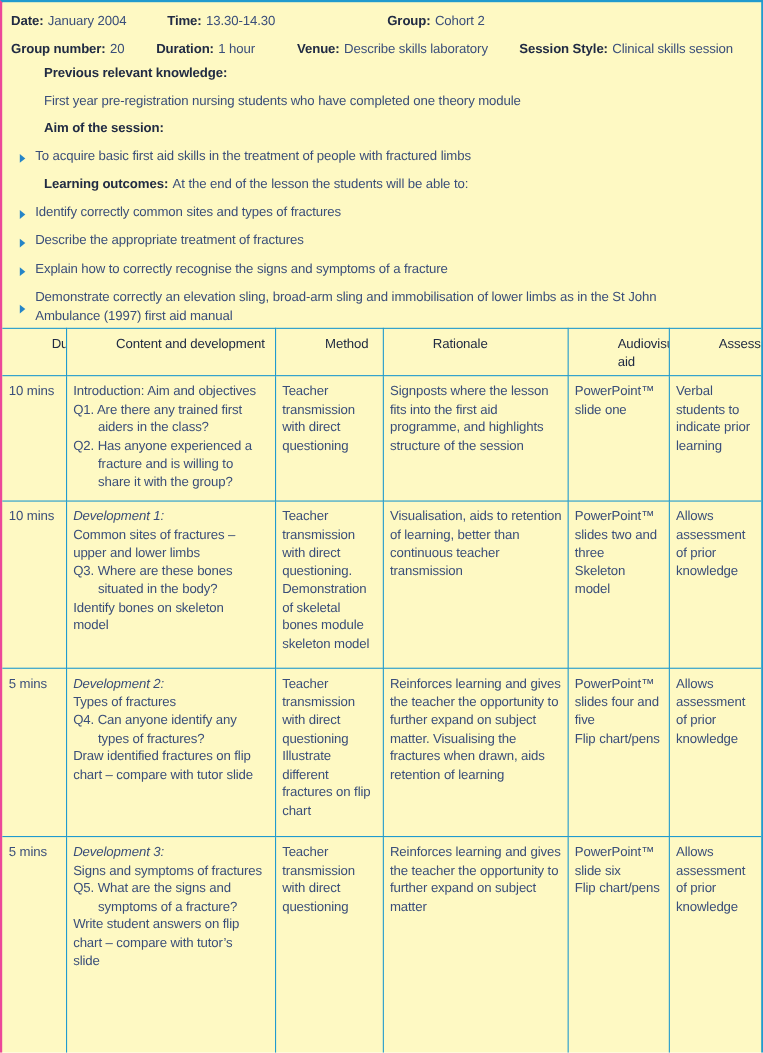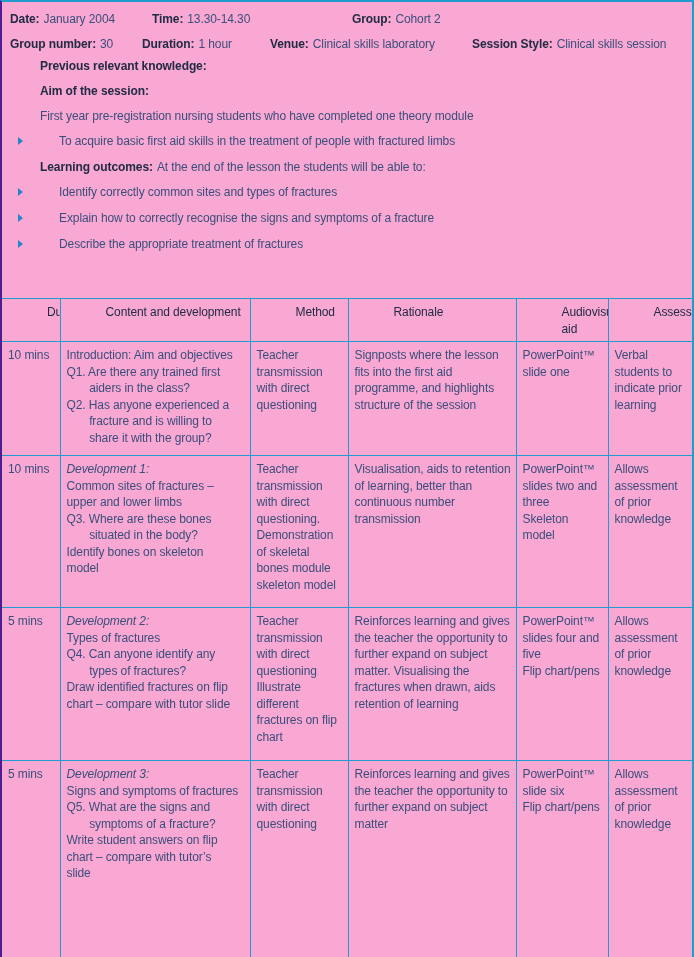--- a/index.html
+++ b/index.html
@@ -4,23 +4,23 @@
 <style>
   * { margin: 0; padding: 0; box-sizing: border-box; }
   html, body { background: #ffffff; }
   body { font-family: "Liberation Sans", "DejaVu Sans", sans-serif; }
 
   .page {
     position: relative;
     width: 694px;
     height: 957px;
     overflow: hidden;
-    background: #f9a8d4;
+    background: #fef9c3;
     border-top: 2px solid #219bce;
-    border-left: 2px solid #4c1d95;
+    border-left: 2px solid #ec4899;
     border-right: 2px solid #219bce;
     color: #3a4e7a;
     font-size: 12px;
     letter-spacing: -0.1px;
   }
 
   
   .top-section {
     height: 296px;
     padding: 6px 10px 0 8px;
@@ -34,24 +34,23 @@
   .r2 { top: 28px; }
   .p1 { left: 0px; }   .p2 { left: 142px; }  .p3 { left: 332px; margin-left: 10px; }  .p4 { left: 462px; }
   .q1 { left: 0px; }   .q2 { left: 132px; }  .q3 { left: 260px; }  .q4 { left: 462px; }
 
   .block { line-height: 17px; margin-bottom: 8px; padding-left: 30px; }
   .bold-head { font-weight: bold; color: #212b43; }
   .inline-lead .bold-head { margin-right: 4px; }
 
   .bullet-item {
     display: flex;
-    align-items: flex-start;
+    align-items: center;
     margin: 0 0 9px 8px;
     line-height: 17px;
-    gap: 27px;
   }
   .tri {
     flex: 0 0 auto;
     width: 0; height: 0;
     border-left: 5px solid #2585c7;
     border-top: 4px solid transparent;
     border-bottom: 4px solid transparent;
     margin: 4px 9px 0 0;
   }
   .bullet-text { white-space: pre-wrap; }
@@ -98,57 +97,62 @@
       <span class="info-field r1 p1">
         <span class="lbl">Date:</span><span class="val">January 2004</span>
       </span>
       <span class="info-field r1 p2">
         <span class="lbl">Time:</span><span class="val">13.30-14.30</span>
       </span>
       <span class="info-field r1 p3">
         <span class="lbl">Group:</span><span class="val">Cohort 2</span>
       </span>
       <span class="info-field r2 q1">
-        <span class="lbl">Group number:</span><span class="val">30</span>
+        <span class="lbl">Group number:</span><span class="val">20</span>
       </span>
       <span class="info-field r2 q2">
         <span class="lbl">Duration:</span><span class="val">1 hour</span>
       </span>
       <span class="info-field r2 q3">
-        <span class="lbl">Venue:</span><span class="val">Clinical skills laboratory</span>
+        <span class="lbl">Venue:</span><span class="val">Describe skills laboratory</span>
       </span>
       <span class="info-field r2 q4">
         <span class="lbl">Session Style:</span><span class="val">Clinical skills session</span>
       </span>
     </div>
 
     <div class="block bold-head">Previous relevant knowledge:</div>
+    <div class="block">First year pre-registration nursing students who have completed one theory module</div>
+
     <div class="block bold-head">Aim of the session:</div>
-
-    <div class="block">First year pre-registration nursing students who have completed one theory module</div>
     <div class="bullet-item">
       <span class="tri"></span>
       <span class="bullet-text">To acquire basic first aid skills in the treatment of people with fractured limbs</span>
     </div>
 
     <div class="block inline-lead">
       <span class="bold-head">Learning outcomes:</span><span>At the end of the lesson the students will be able to:</span>
     </div>
 
     <div class="bullet-item">
       <span class="tri"></span>
       <span class="bullet-text">Identify correctly common sites and types of fractures</span>
     </div>
     <div class="bullet-item">
       <span class="tri"></span>
+      <span class="bullet-text">Describe the appropriate treatment of fractures</span>
+    </div>
+    <div class="bullet-item">
+      <span class="tri"></span>
       <span class="bullet-text">Explain how to correctly recognise the signs and symptoms of a fracture</span>
     </div>
     <div class="bullet-item">
       <span class="tri"></span>
-      <span class="bullet-text">Describe the appropriate treatment of fractures</span>
+      <span class="bullet-text">Demonstrate correctly an elevation sling, broad-arm sling and immobilisation of lower limbs as in the St John
+Ambulance (1997) first aid manual</span>
     </div>
 
   </div>
 
   <table class="plan">
     <colgroup>
       <col style="width:58px">
         <col style="width:190px">
         <col style="width:98px">
       <col style="width:168px">
@@ -187,21 +191,21 @@
         <td>
           <div class="cell-intro">Development 1:</div>
           <div class="cell-text">Common sites of fractures –
 upper and lower limbs
 Q3. Where are these bones
        situated in the body?
 Identify bones on skeleton
 model</div>
         </td>
         <td class="cell-text">Teacher transmission with direct questioning. Demonstration of skeletal bones module skeleton model</td>
-        <td class="cell-text">Visualisation, aids to retention of learning, better than continuous number transmission</td>
+        <td class="cell-text">Visualisation, aids to retention of learning, better than continuous teacher transmission</td>
         <td class="cell-text">PowerPoint™ slides two and three
 Skeleton model</td>
         <td class="cell-text">Allows assessment of prior knowledge</td>
       </tr>
       <tr class="row-3">
         <td>5 mins</td>
         <td>
           <div class="cell-intro">Development 2:</div>
           <div class="cell-text">Types of fractures
 Q4. Can anyone identify any

